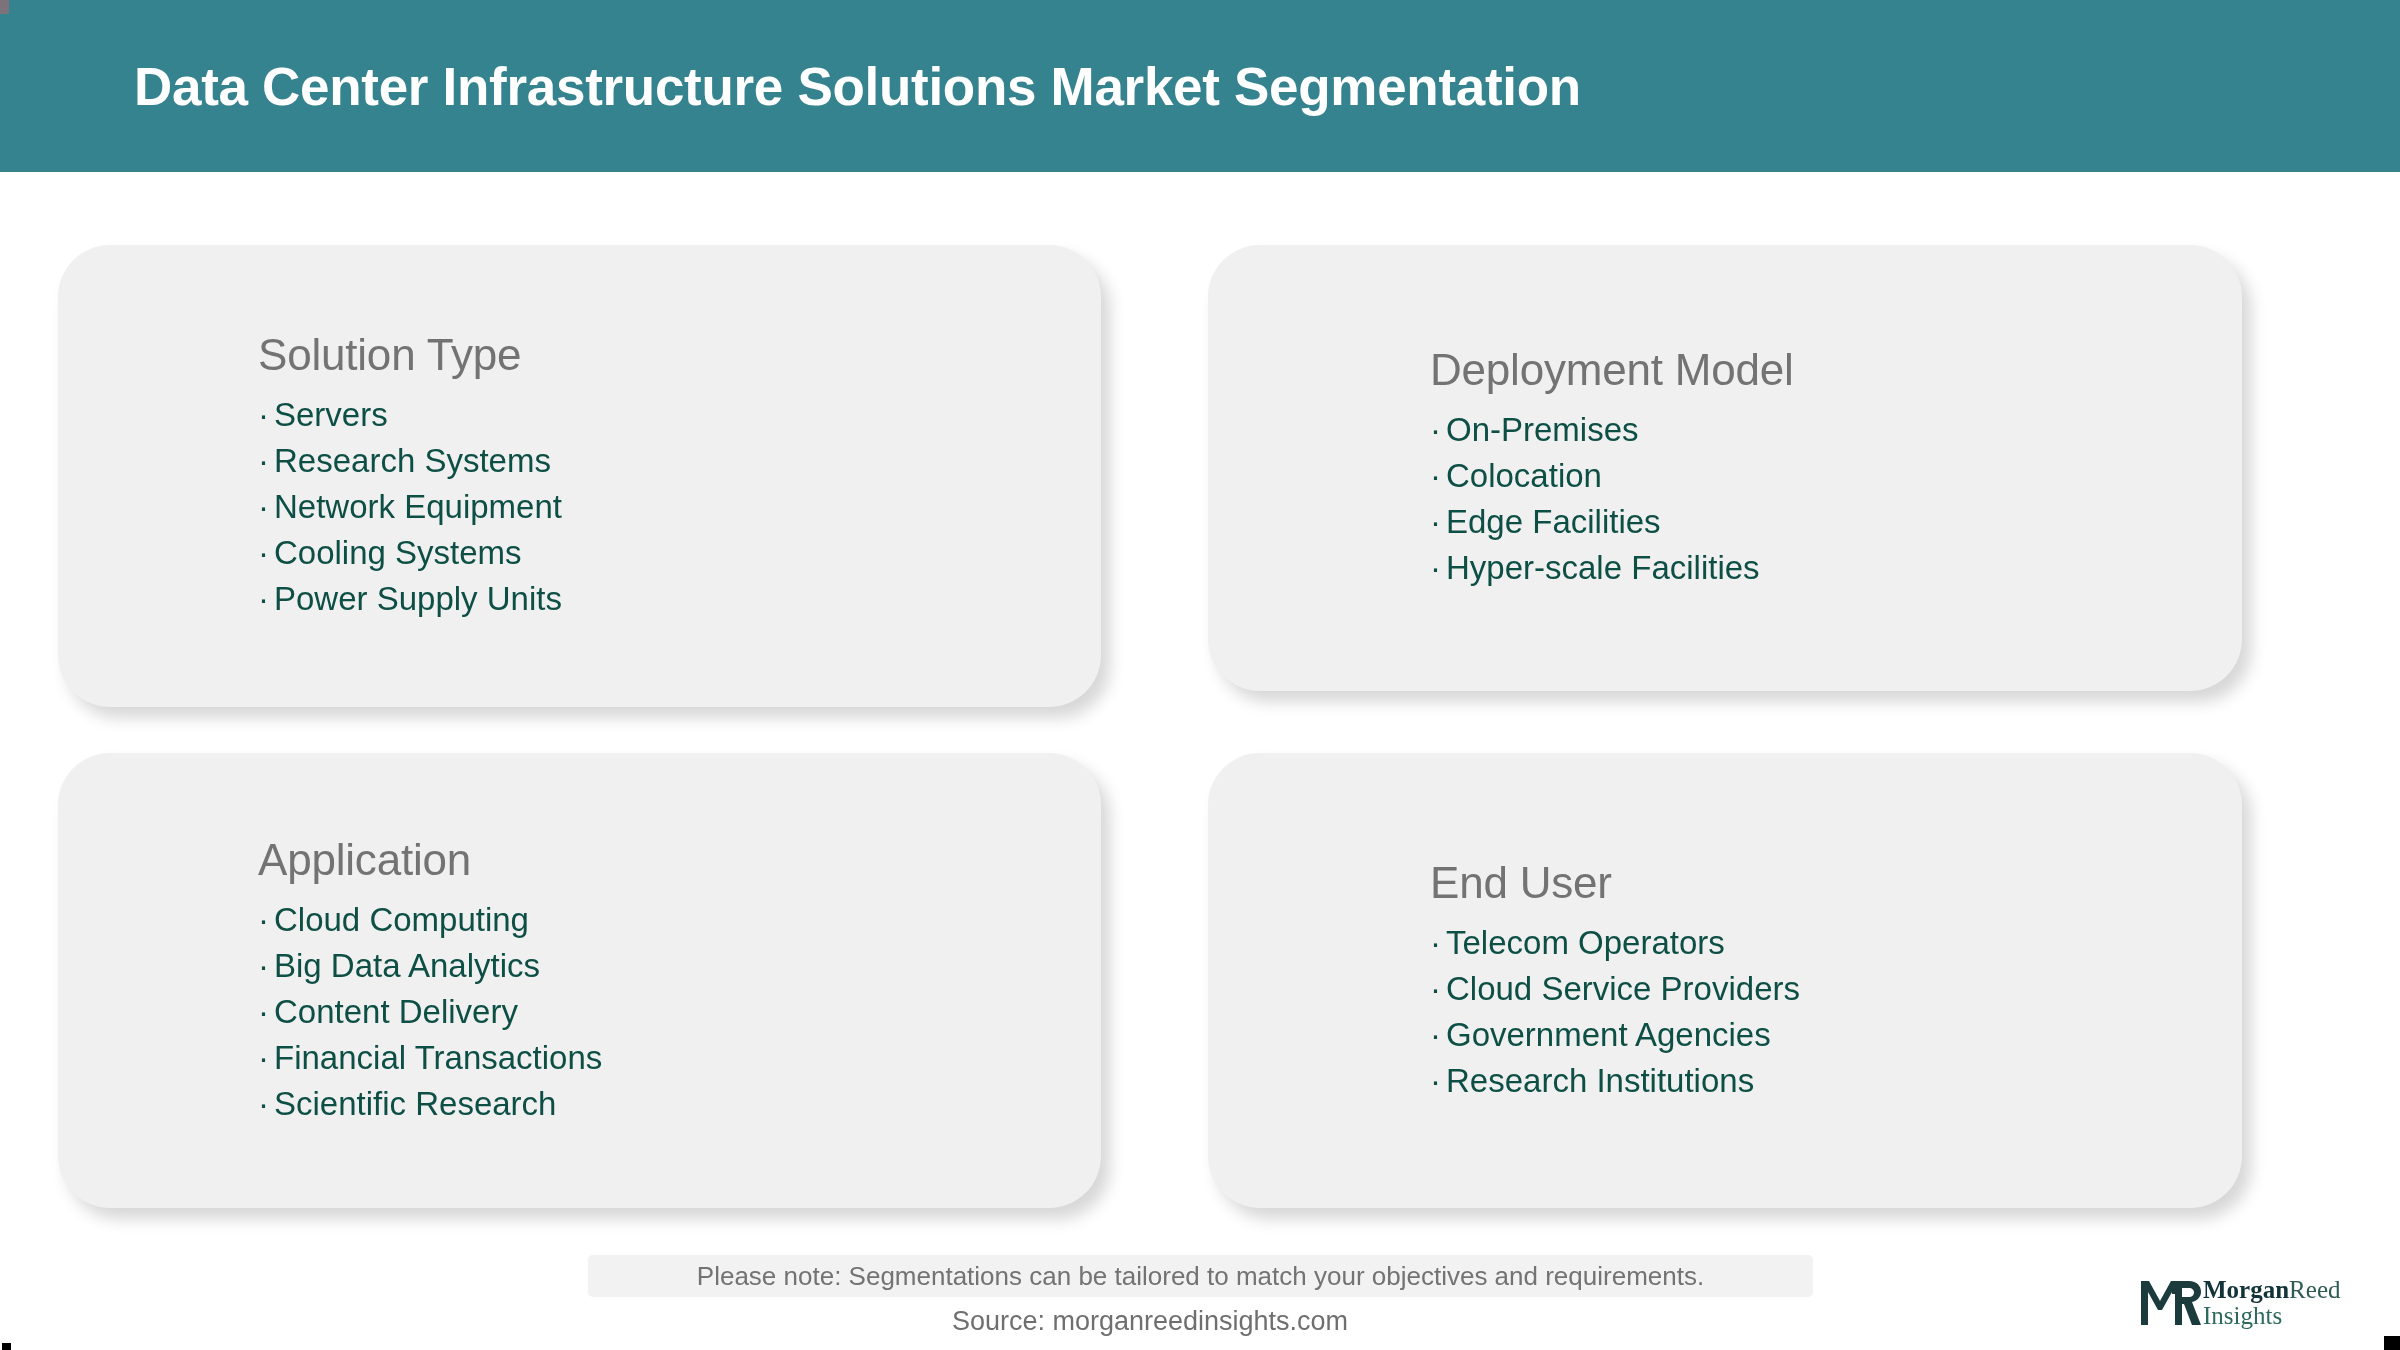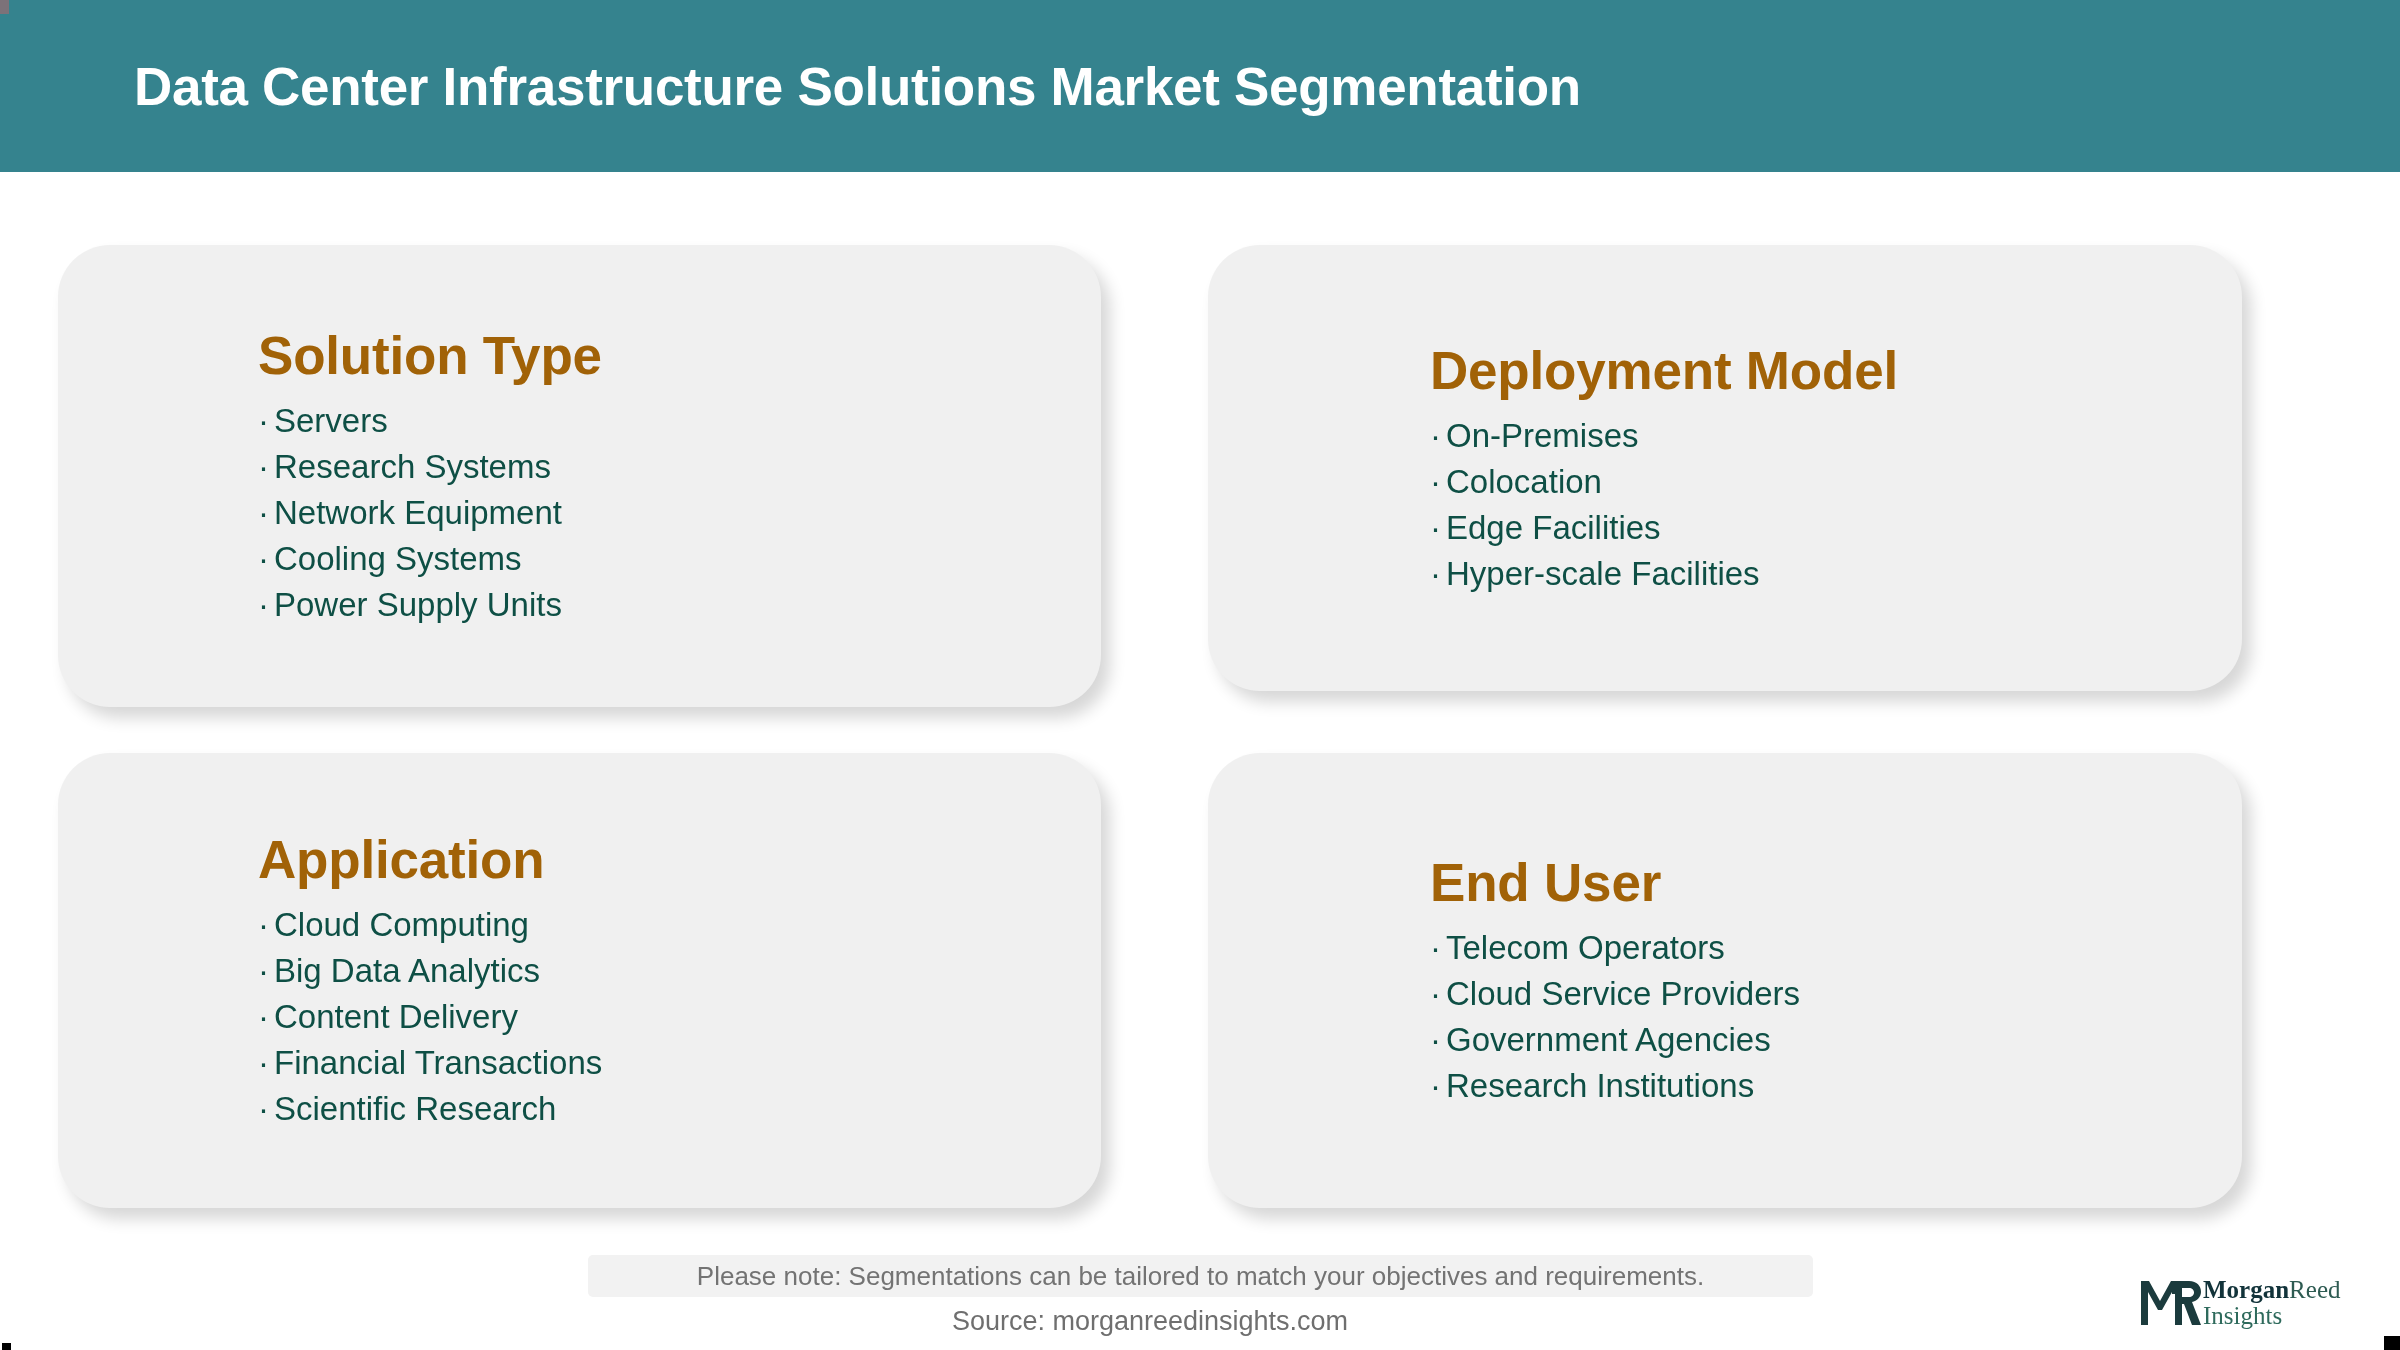--- a/index.html
+++ b/index.html
@@ -73,23 +73,23 @@
     left: 0;
     top: 0;
     width: 100%;
     height: 100%;
     display: flex;
     flex-direction: column;
     justify-content: center;
     box-sizing: border-box;
   }
   .card-title {
-    color: #a16207;
-    font-size: 53px;
-    font-weight: bold;
+    color: #737373;
+    font-size: 44px;
+    font-weight: normal;
     letter-spacing: -0.2px;
     margin-bottom: 12px;
     white-space: nowrap;
   }
   .card-list {
     list-style: none;
     margin: 0;
     padding: 0;
   }
   .card-list li {

